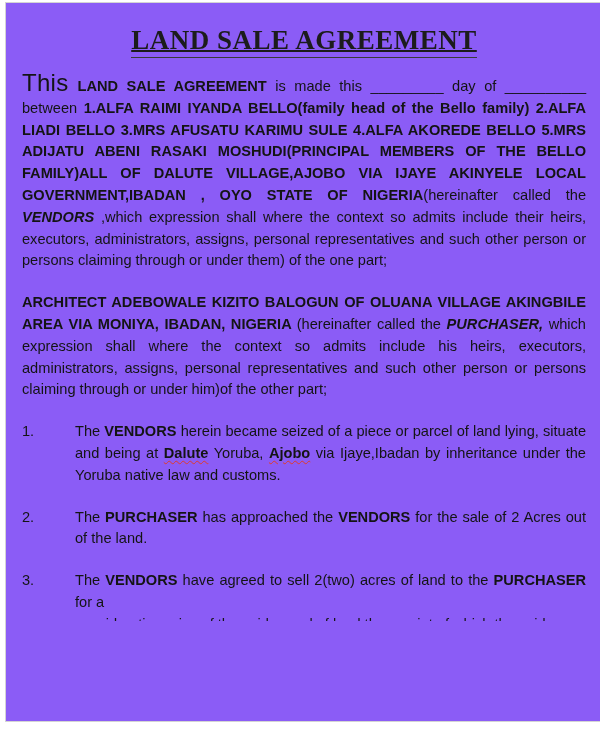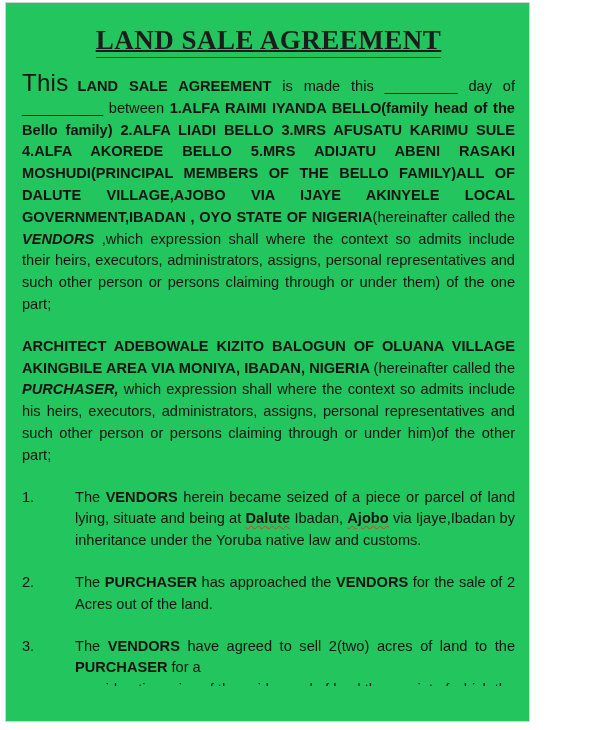--- a/index.html
+++ b/index.html
@@ -7,22 +7,22 @@
     --border:#d4d4d4;
     --squiggle:#e03a2a;
   }
   html,body{margin:0;padding:0;}
   body{
     width:600px;height:730px;position:relative;background:#fff;
     font-family:"Liberation Sans", sans-serif;color:var(--text);
     overflow:hidden;
   }
   .page{
-    position:absolute;left:5px;top:2px;width:525px;height:720px;
-    border:1px solid var(--border);background:#22c55e;box-sizing:border-box;
+    position:absolute;left:5px;top:2px;width:596px;height:720px;
+    border:1px solid var(--border);background:#8b5cf6;box-sizing:border-box;
     overflow:hidden;
   }
   .content{
     padding:0 14px 0 16px;
   }
   .doc-title{
     margin:22px 0 0 0;text-align:center;
     font-family:"Liberation Serif", serif;
     font-size:27px;font-weight:700;letter-spacing:.5px;color:#1c1c1c;
   }
@@ -71,21 +71,21 @@
     </h1>
 
     <p class="para"><span class="lead">This</span><span class="b">LAND SALE AGREEMENT</span><span> is made this </span><span>_________</span><span> day of </span><span>__________</span><span> between </span><span class="b">1.ALFA RAIMI IYANDA BELLO(family head of the Bello family) 2.ALFA LIADI BELLO 3.MRS AFUSATU KARIMU SULE 4.ALFA AKOREDE BELLO 5.MRS ADIJATU ABENI RASAKI MOSHUDI(PRINCIPAL MEMBERS OF THE BELLO FAMILY)ALL OF DALUTE VILLAGE,AJOBO VIA IJAYE AKINYELE LOCAL GOVERNMENT,IBADAN , OYO STATE OF NIGERIA</span><span>(hereinafter called the </span><span class="bi">VENDORS</span><span> ,which expression shall where the context so admits include their heirs, executors, administrators, assigns, personal representatives and such other person or persons claiming through or under them)  of the one part;</span></p>
 
 
     <p class="para"><span class="b">ARCHITECT ADEBOWALE KIZITO BALOGUN OF OLUANA VILLAGE AKINGBILE AREA VIA MONIYA, IBADAN, NIGERIA </span><span>(hereinafter called the </span><span class="bi">PURCHASER,</span><span> which expression shall where the context so admits include his heirs, executors, administrators, assigns, personal representatives and such other person or persons claiming through or under him)of the other part;</span></p>
 
 
     <div class="recital">
       <span class="num">1.</span>
-      <span class="rec-text"><span>The </span><span class="b">VENDORS</span><span> herein became seized of a piece or parcel of land lying, situate and being at </span><span class="sq">Dalute</span><span> Ibadan, </span><span class="sq">Ajobo</span><span> via Ijaye,Ibadan by inheritance under the Yoruba native law and customs.</span></span>
+      <span class="rec-text"><span>The </span><span class="b">VENDORS</span><span> herein became seized of a piece or parcel of land lying, situate and being at </span><span class="sq">Dalute</span><span> Yoruba, </span><span class="sq">Ajobo</span><span> via Ijaye,Ibadan by inheritance under the Yoruba native law and customs.</span></span>
     </div>
 
     <div class="recital">
       <span class="num">2.</span>
       <span class="rec-text"><span>The </span><span class="b">PURCHASER</span><span> has approached the </span><span class="b">VENDORS</span><span> for the sale of 2 Acres out of the land.</span></span>
     </div>
 
     <div class="recital">
       <span class="num">3.</span>
       <span class="rec-text"><span>The </span><span class="b">VENDORS</span><span> have agreed to sell 2(two) acres of land to the </span><span class="b">PURCHASER</span><span> for a</span>

